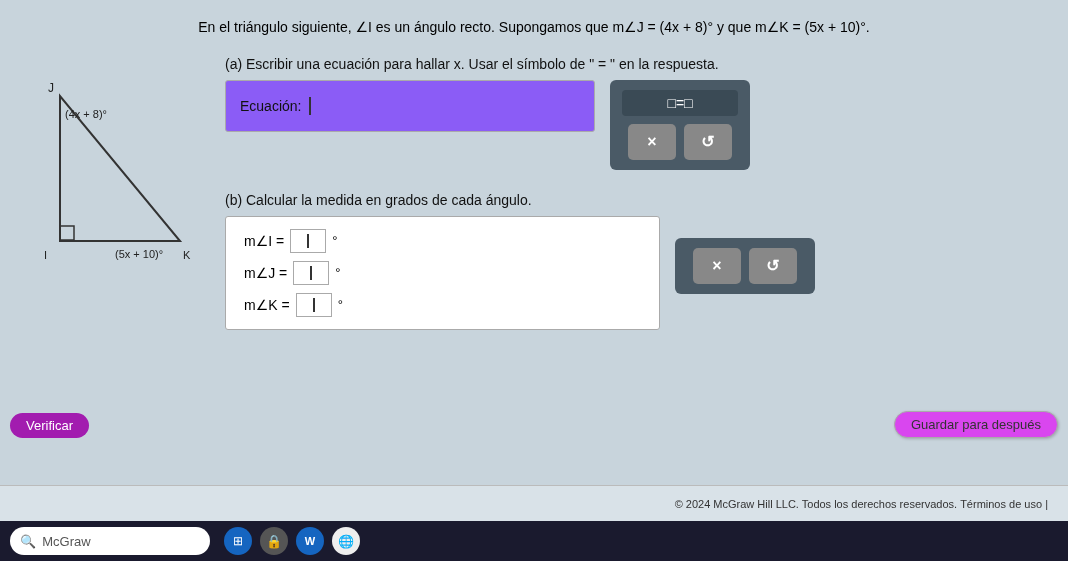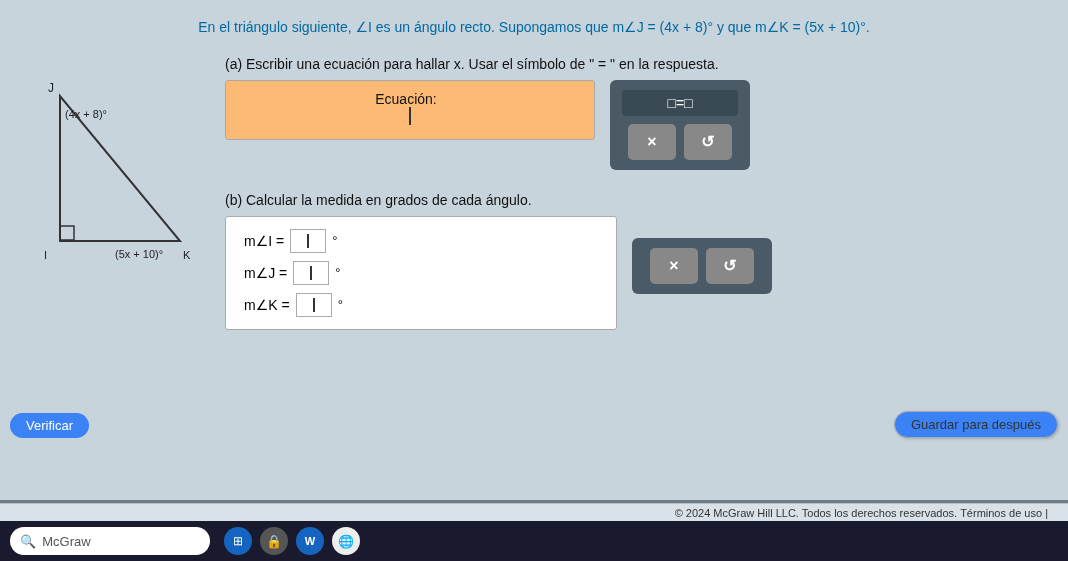--- a/index.html
+++ b/index.html
@@ -13,21 +13,21 @@
     }
     .main-content {
       background: #c8d4dc;
       width: 1068px;
       height: 500px;
       position: relative;
       padding: 18px 30px 10px 30px;
     }
     .problem-title {
       font-size: 14px;
-      color: #0369a1;
+      color: #000000;
       text-align: center;
       margin-bottom: 18px;
       line-height: 1.4;
     }
     .content-row {
       display: flex;
       gap: 20px;
     }
     .left-diagram {
       width: 175px;
@@ -45,30 +45,29 @@
       font-size: 14px;
       color: #111;
       margin-bottom: 8px;
     }
     .part-a-row {
       display: flex;
       gap: 15px;
       align-items: flex-start;
     }
     .equation-box {
-      background: #fdba74;
+      background: #8b5cf6;
       border: 1px solid #aaa;
       border-radius: 3px;
       padding: 10px 14px;
       width: 370px;
-      height: 60px;
-      display: flex;
-      align-items: center;
-      font-size: 14px;
-      flex-direction: column;
+      height: 52px;
+      display: flex;
+      align-items: center;
+      font-size: 14px;
     }
     .equation-label {
       font-size: 14px;
       color: #111;
       margin-right: 8px;
       white-space: nowrap;
     }
     .input-cursor {
       display: inline-block;
       width: 2px;
@@ -125,21 +124,21 @@
       color: white;
     }
     .part-b {
       margin-top: 21px;
     }
     .angles-box {
       background: white;
       border: 1px solid #aaa;
       border-radius: 3px;
       padding: 12px 18px;
-      width: 392px;
+      width: 435px;
       display: flex;
       flex-direction: column;
       gap: 8px;
     }
     .angle-row {
       display: flex;
       align-items: center;
       gap: 6px;
       font-size: 14px;
     }
@@ -211,49 +210,49 @@
       height: 28px;
       border-radius: 50%;
       display: flex;
       align-items: center;
       justify-content: center;
       font-size: 14px;
       cursor: pointer;
     }
     .footer-bar {
       background: #d9e2e8;
-      height: 18px;
+      height: 36px;
       display: flex;
       align-items: center;
       justify-content: flex-end;
       padding: 0 20px;
       font-size: 11px;
       color: #333;
       position: absolute;
       bottom: 40px;
       width: 1068px;
       border-top: 1px solid #bbb;
     }
     .verify-btn {
       position: absolute;
       bottom: 62px;
       left: 10px;
-      background: #3b82f6;
+      background: #a21caf;
       color: white;
       border: none;
       border-radius: 15px;
       padding: 5px 16px;
       font-size: 13px;
       cursor: pointer;
     }
     .save-btn {
       position: absolute;
       bottom: 62px;
       right: 10px;
-      background: #3b82f6;
+      background: #d946ef;
       color: #333;
       border: 1px solid #aaa;
       border-radius: 15px;
       padding: 5px 16px;
       font-size: 13px;
       cursor: pointer;
       box-shadow: 1px 1px 3px rgba(0,0,0,0.2);
     }
     .angle-input-cursor {
       display: inline-block;

